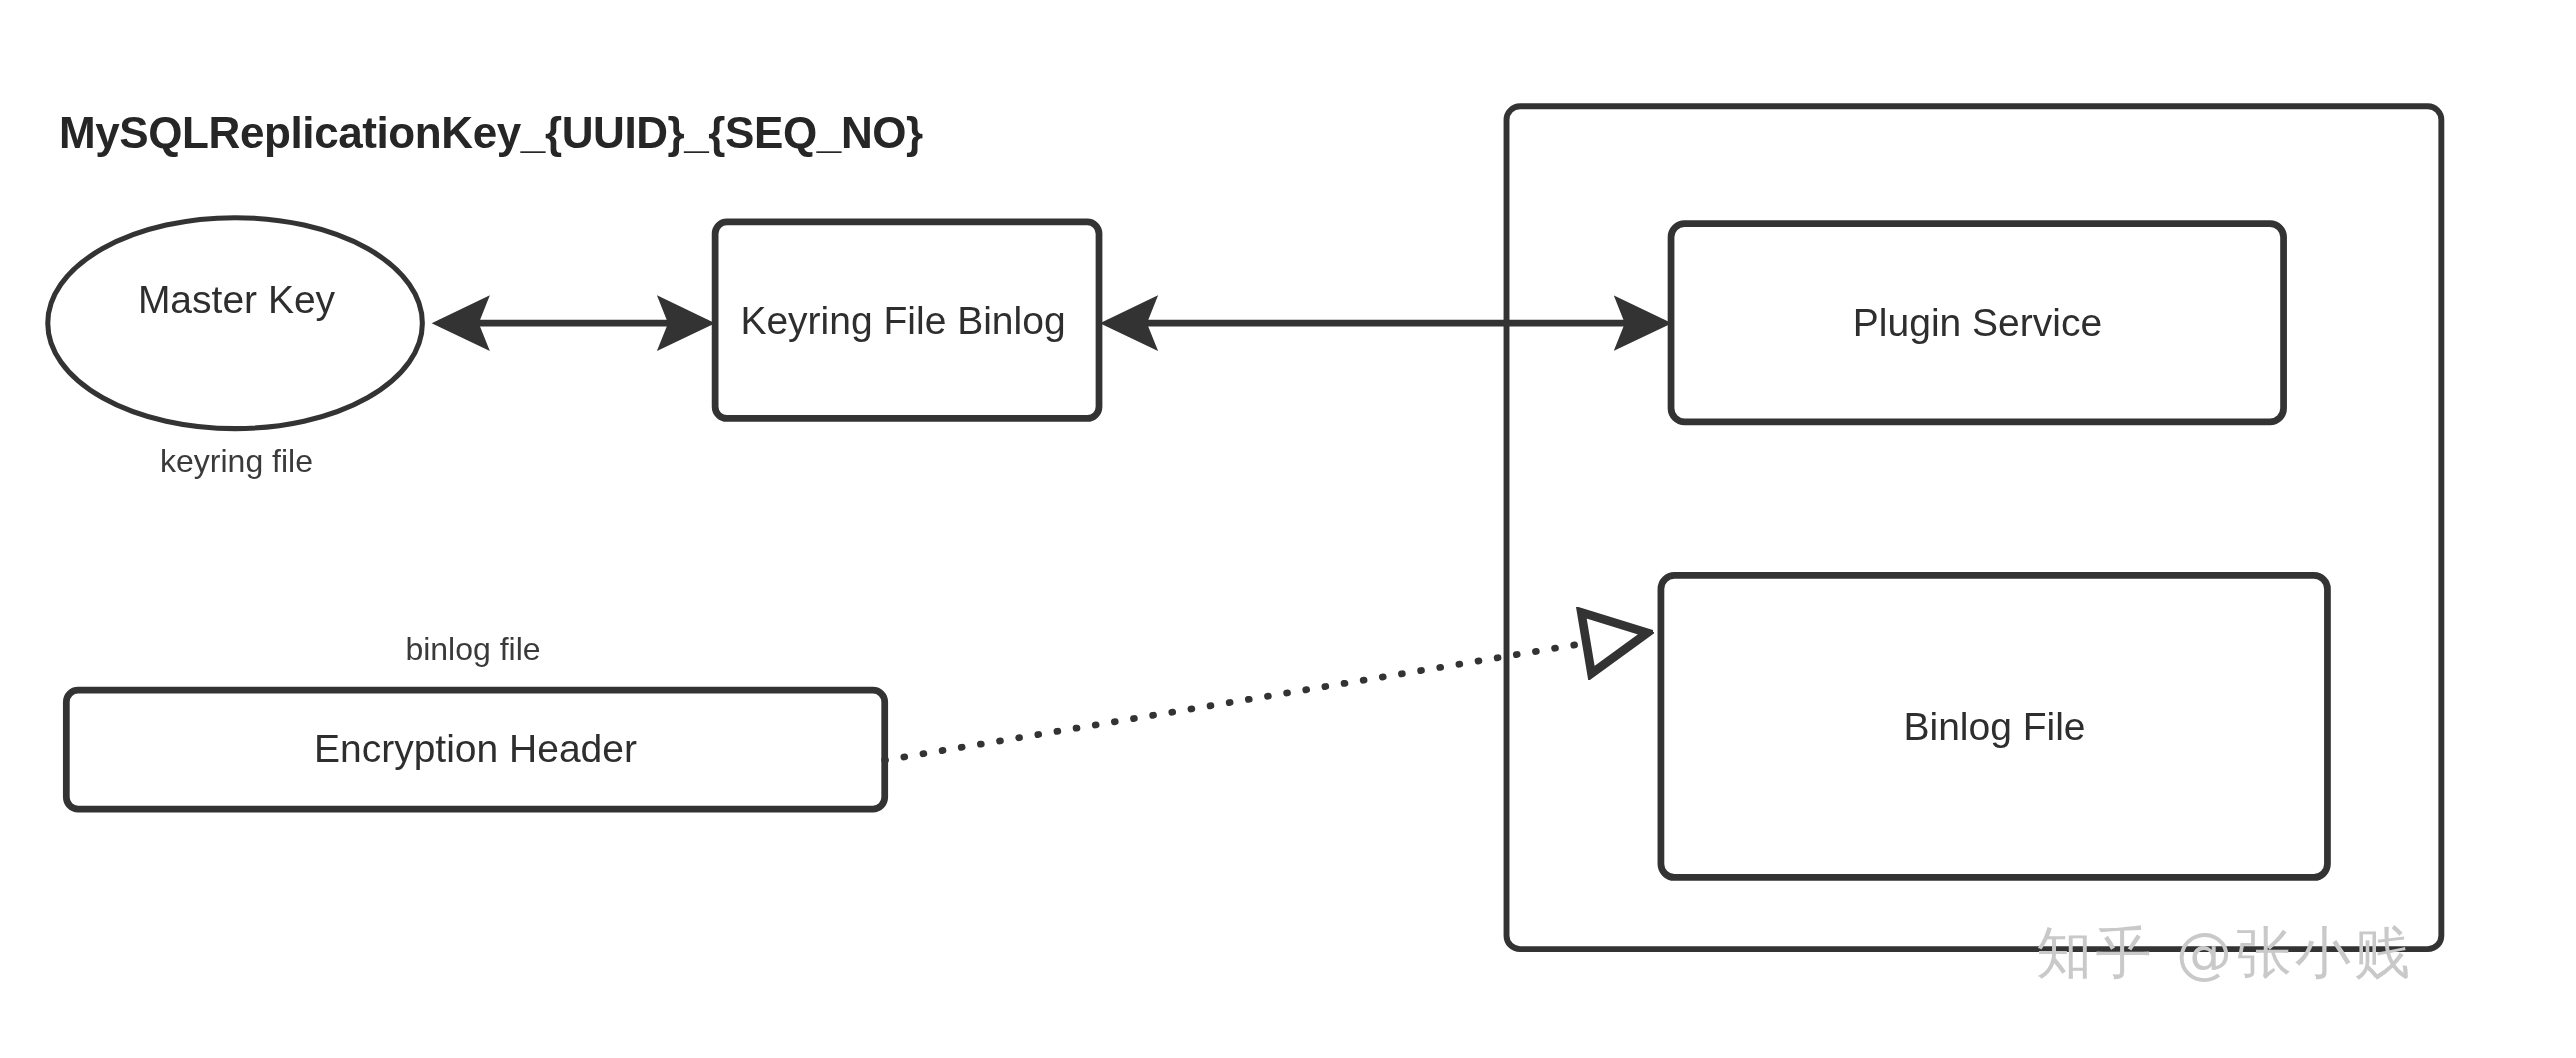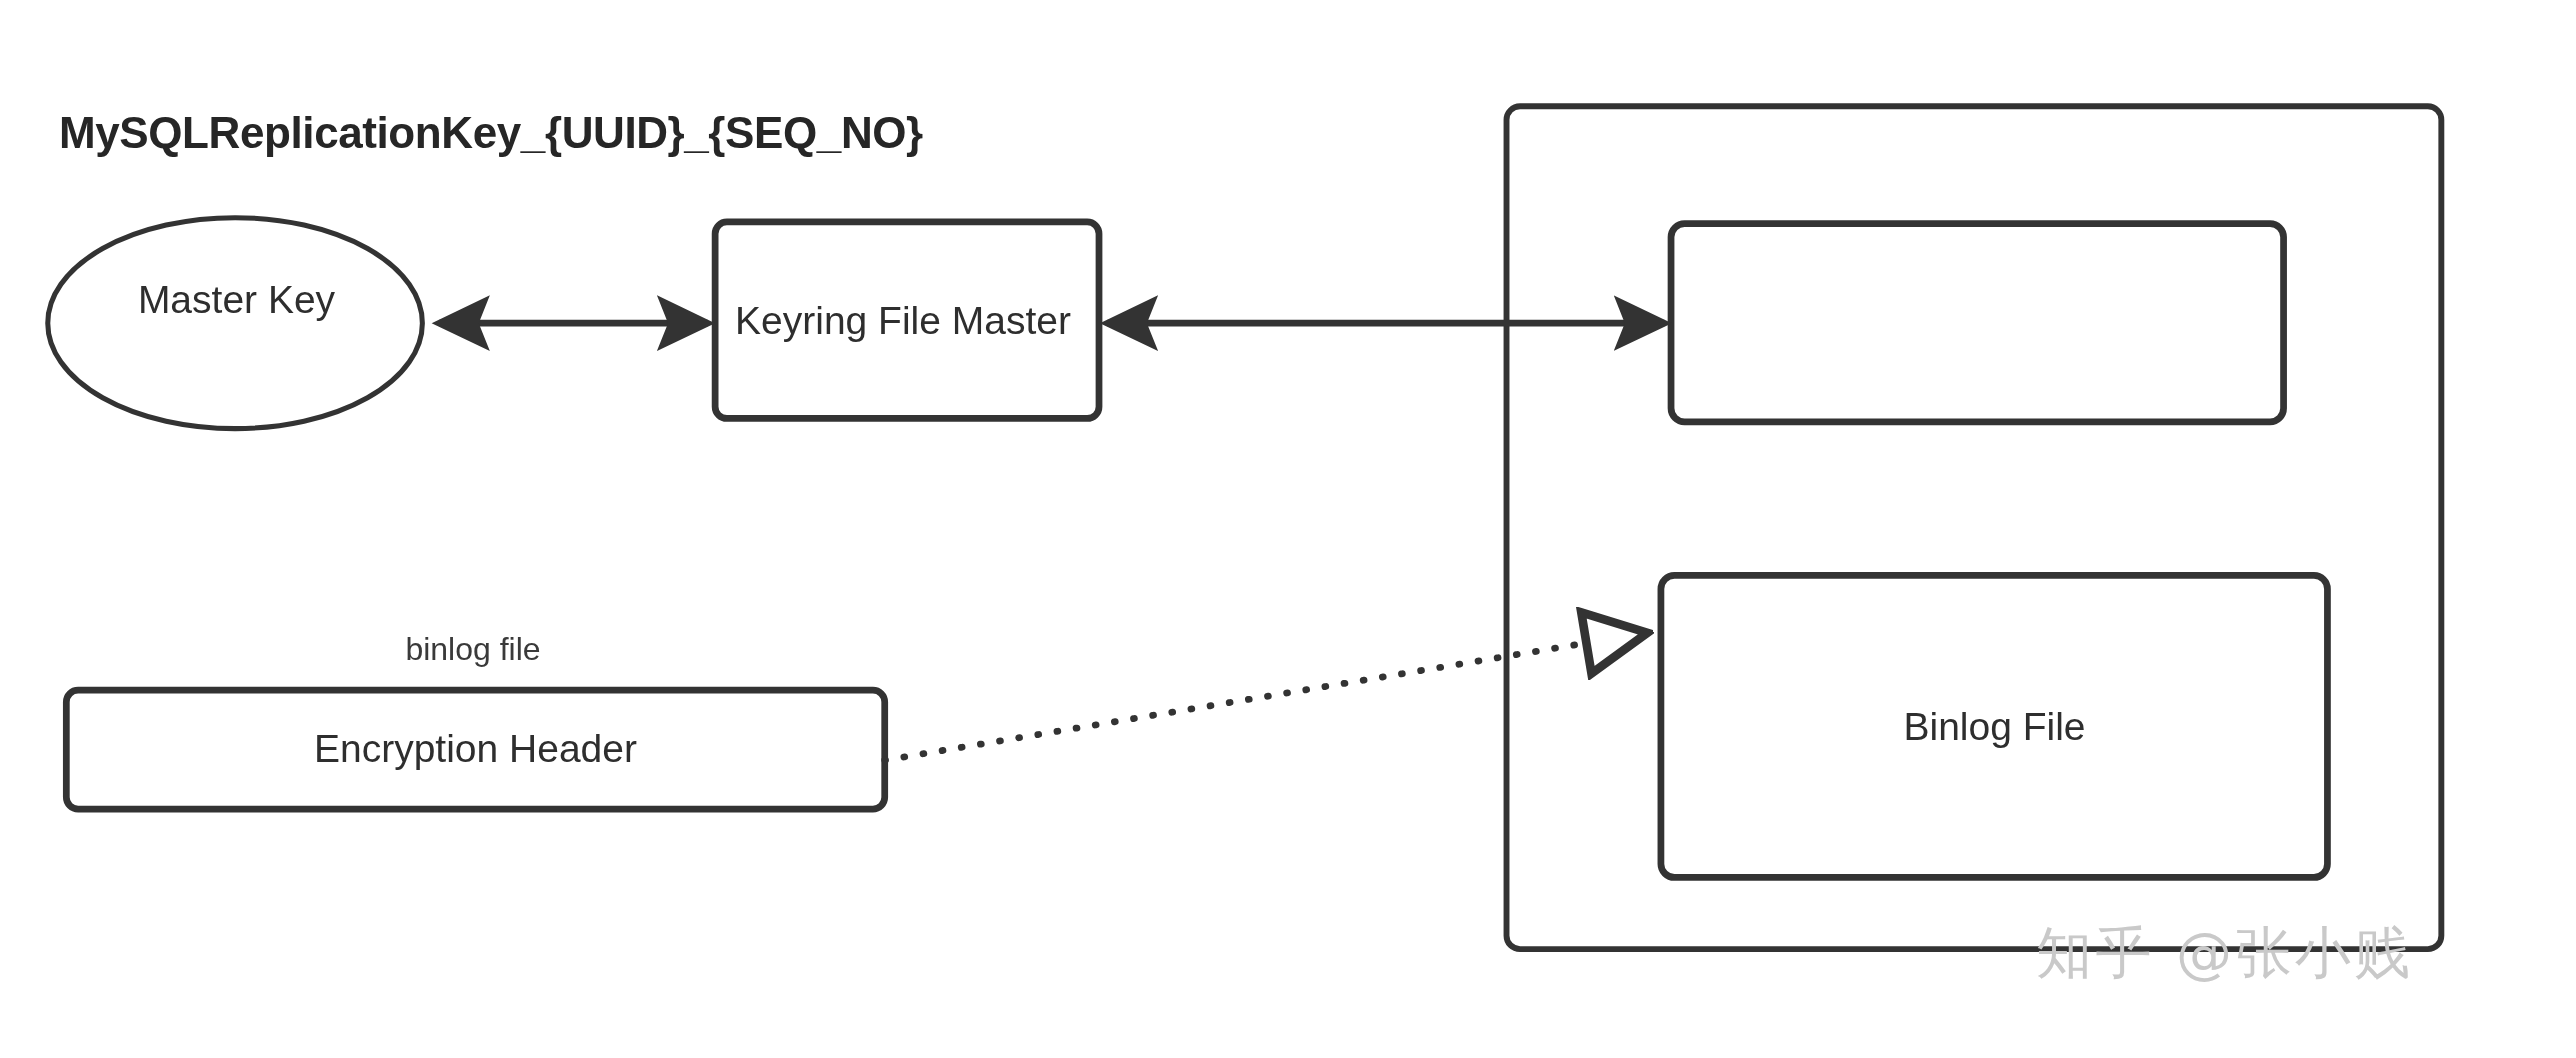--- a/index.html
+++ b/index.html
@@ -117,26 +117,32 @@
 
     <line x1="1048" y1="901" x2="1952" y2="750" stroke="#333333" stroke-width="8" stroke-linecap="round" stroke-dasharray="1 22" marker-end="url(#arrow-hollow-end)"></line>
   </svg>
 
   <div class="lbl" id="page-title">MySQLReplicationKey_{UUID}_{SEQ_NO}</div>
 
   <div class="center-box" id="master-key-label">
     <span class="node-label">Master Key</span>
   </div>
 
+  <div class="center-box" id="keyring-file-caption">
+    <span class="caption">keyring file</span>
+  </div>
 
   <div class="center-box" id="keyring-file-label">
     <span class="node-label">Keyring File
-Master</span>
+Binlog</span>
   </div>
 
+  <div class="center-box" id="plugin-service-label">
+    <span class="node-label">Plugin Service</span>
+  </div>
 
   <div class="center-box" id="binlog-file-label">
     <span class="node-label">Binlog File</span>
   </div>
 
   <div class="center-box" id="binlog-file-caption">
     <span class="caption">binlog file</span>
   </div>
 
   <div class="center-box" id="encryption-header-label">

